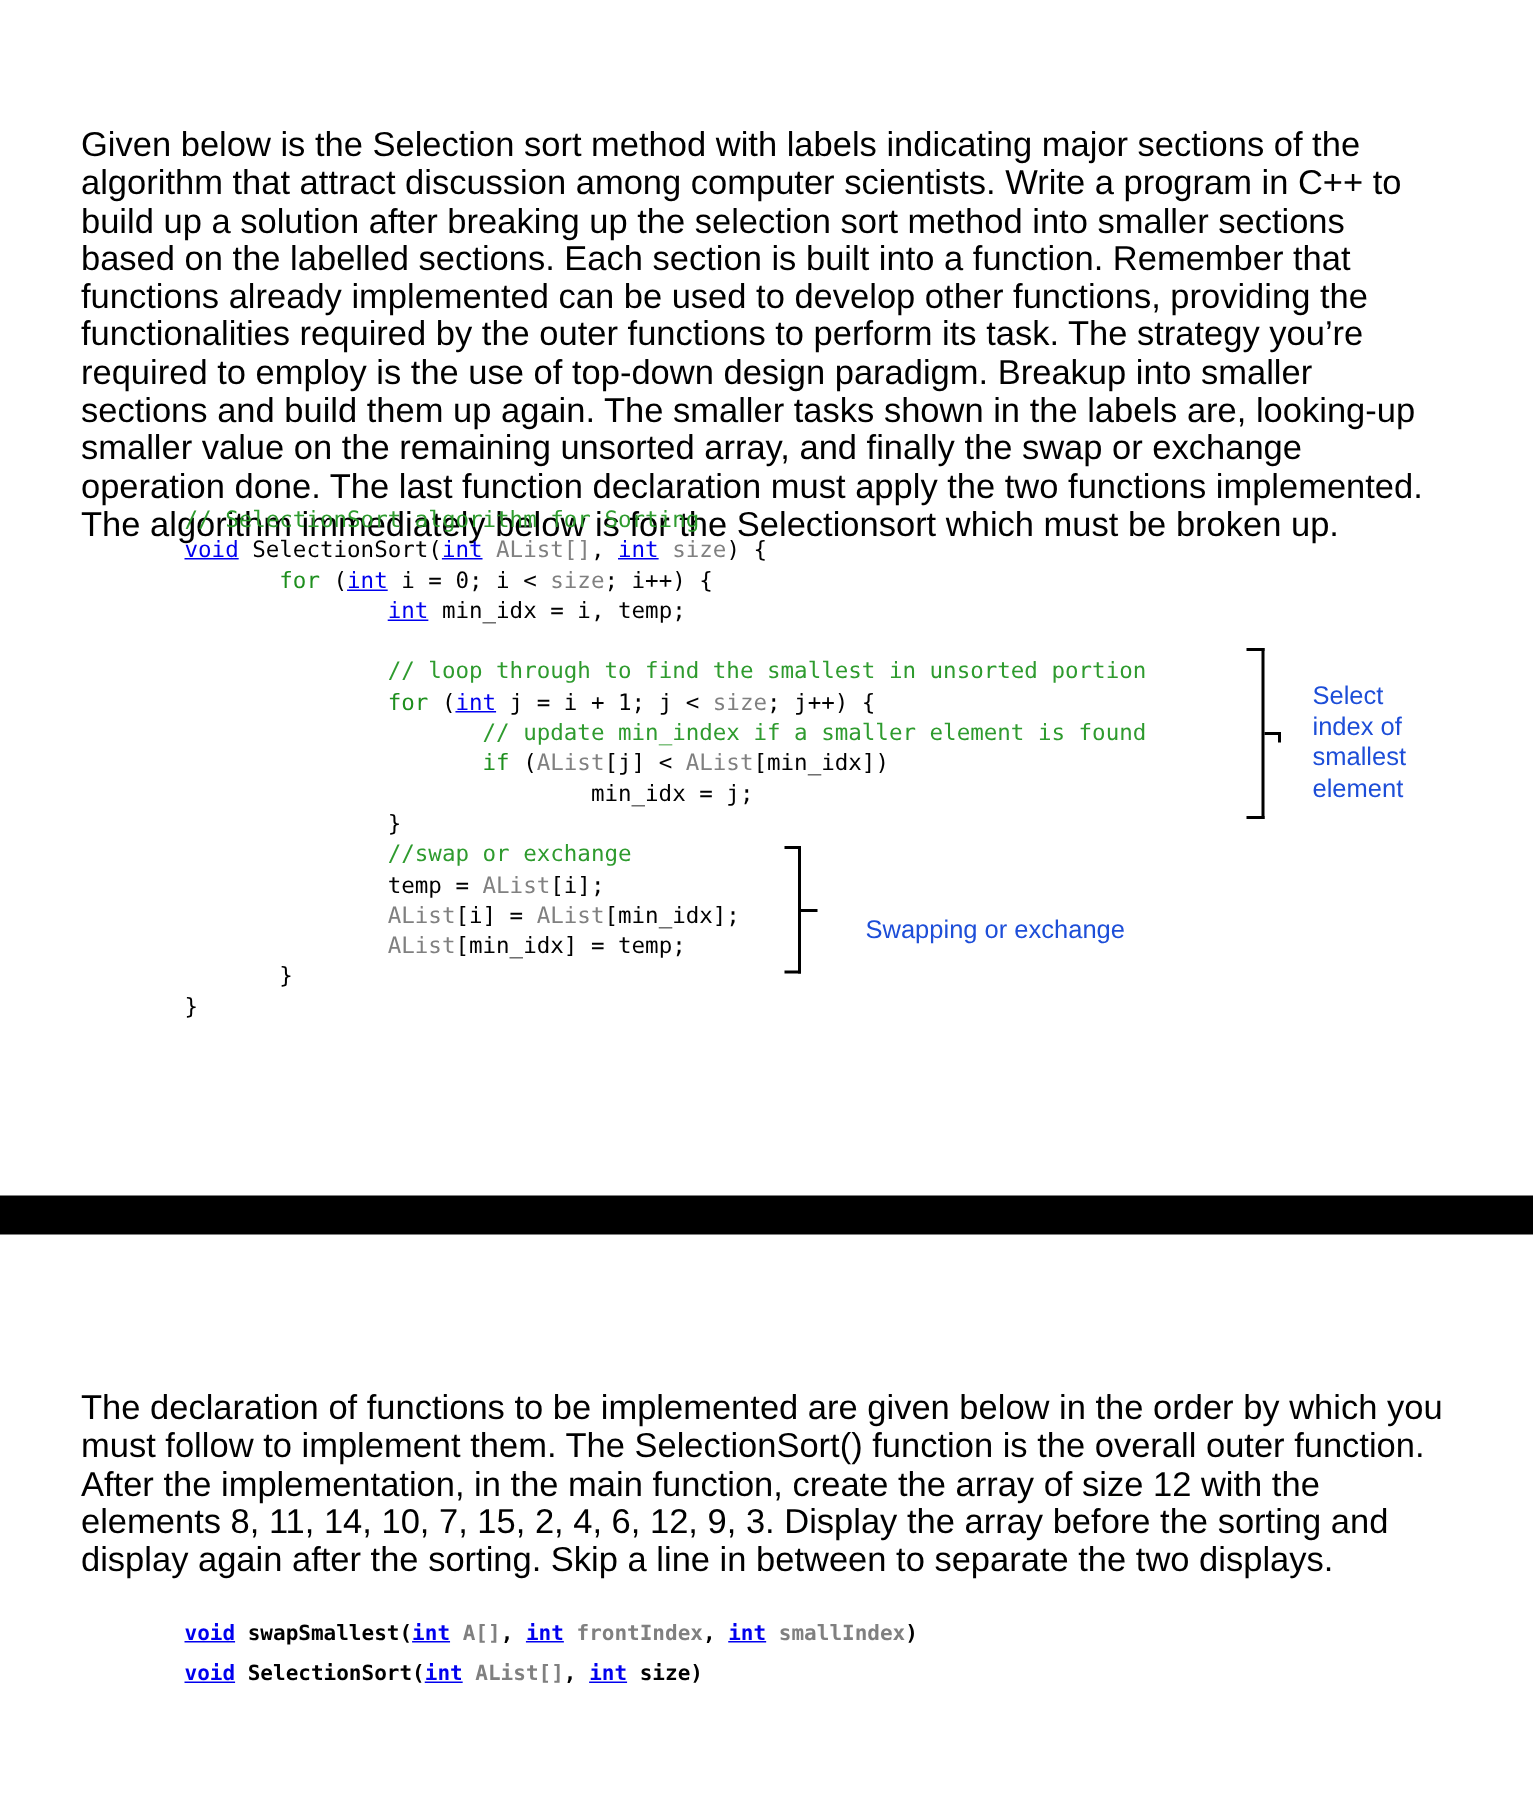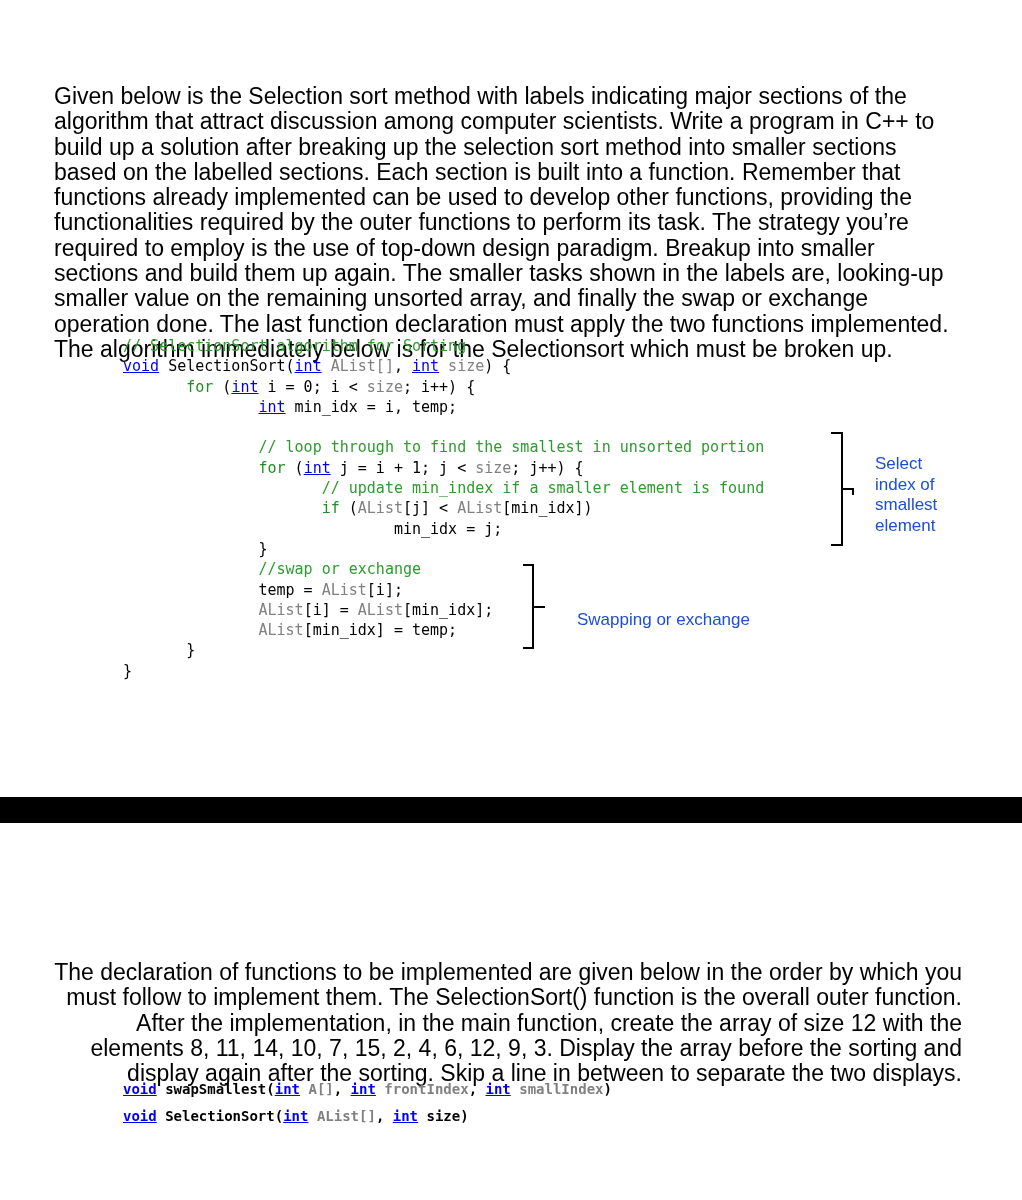--- a/index.html
+++ b/index.html
@@ -24,21 +24,21 @@
   .title .topic { margin-left: 44px; }
   .para {
     position: absolute;
     left: 54px;
     width: 908px;
     font-size: 23px;
     line-height: 25.3px;
     text-align: left;
   }
   .para-intro { top: 84px; }
-  .para-decl  { top: 960px; text-align: right; }
+  .para-decl  { top: 926px; }
 
   .code-area {
     position: absolute;
     left: 123px;
     top: 336px;
     width: 898px;
     height: 360px;
     font-family: "DejaVu Sans Mono", monospace;
     font-size: 15px;
     line-height: 20.3px;

